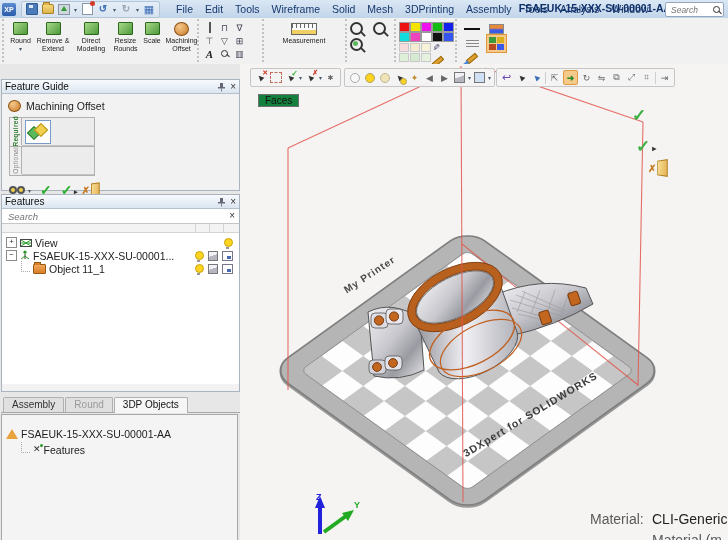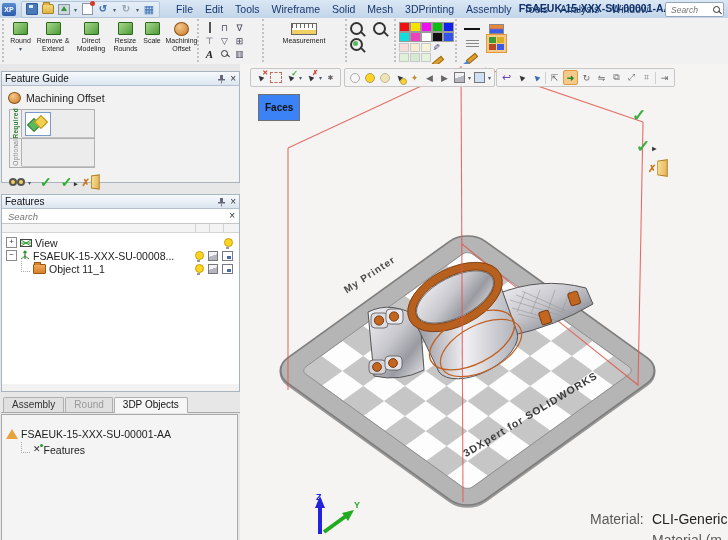--- a/index.html
+++ b/index.html
@@ -141,21 +141,21 @@
   .vti{width:13px;height:13px;display:flex;align-items:center;justify-content:center;font-size:9px;color:#666;position:relative;}
   .cursor{display:inline-block;transform:rotate(-135deg);color:#333;font-size:9px;line-height:9px;}
   .redx{position:absolute;right:-1px;top:-2px;color:#d23a2a;font-size:7px;font-weight:bold;}
   .greenfl{position:absolute;right:-1px;top:-2px;color:#2ab02a;font-size:8px;font-weight:bold;}
   .marquee{width:10px;height:9px;border:1px dashed #c06a5a;}
   .bulb-s{width:8px;height:8px;border-radius:50%;border:1px solid #b0a060;background:#ffd321;}
   .bulb-s.off{background:#f8f8f8;border-color:#aaa;}
   .bulb-s.dim{background:#eee4b8;border-color:#c0b890;}
   .vsep{width:1px;height:12px;background:#cfcfcf;}
   .vti.activeico{background:#f5c98a;border:1px solid #e09a40;border-radius:2px;color:#2a8a2a;font-weight:bold;}
-  .chip{position:absolute;background:#3b82f6;border:1px solid #707070;font-size:10px;padding:7px 6px;color:#111;font-weight:bold;}
+  .chip{position:absolute;background:#15803d;border:1px solid #707070;font-size:10px;padding:0 6px;color:#111;}
   .thk{position:absolute;background:#fff;border:1px solid #707070;display:flex;align-items:center;height:15px;font-size:9.5px;}
   .thk input{width:36px;border:none;outline:none;font-family:"Liberation Sans",sans-serif;font-size:9.5px;color:#111;background:transparent;}
   .spin{width:11px;height:15px;border-left:1px solid #909090;display:flex;flex-direction:column;}
   .spin span{flex:1;background:#e8e8e8;font-size:5px;line-height:6px;text-align:center;color:#444;border-bottom:1px solid #c8c8c8;}
   .plate{position:absolute;left:87px;top:166px;width:277px;height:277px;
     transform:scaleY(.72) rotate(45deg);background:#b5b5b5;border:2px solid #7e7e7e;border-radius:26px;
     box-shadow:2px 2px 0 #9a9a9a;}
   .checker{position:absolute;left:20px;top:20px;right:20px;bottom:20px;border:1px solid #8e8e8e;border-radius:8px;
     background:conic-gradient(#c6c6c6 25%,#fdfdfd 0 50%,#c6c6c6 0 75%,#fdfdfd 0);background-size:59px 59px;}
   .platelabel{position:absolute;font-weight:bold;color:#4a4a4a;letter-spacing:1px;white-space:nowrap;}
@@ -326,21 +326,21 @@
             <span></span>
             <span></span>
           </span>
         <span class="brush" style="top:0;"></span>
       </div>
     </div>
   </div>
 
   <div class="abs leftcol">
 
-    <div class="panel" style="top:7px;height:110px;">
+    <div class="panel" style="top:15px;height:110px;">
       <div class="ptitle">
         <span>Feature Guide</span>
         <span class="sp"></span>
         <svg class="pin" viewBox="0 0 9 10">
           <rect x="3" y="1" width="3" height="5" fill="#667"></rect>
             <rect x="1" y="5" width="7" height="1.5" fill="#667"></rect>
             <rect x="4.2" y="6.5" width="0.8" height="3" fill="#667"></rect>
         </svg>
         <span class="closex">×</span>
       </div>
@@ -412,21 +412,21 @@
               <span class="bulb"></span>
             </span>
         </div>
         <div class="trow">
           <span class="exp">−</span>
           <svg width="10" height="11" viewBox="0 0 10 11">
             <circle cx="5" cy="2.2" r="1.6" fill="#2a9a2a"></circle>
             <path d="M5,4 V9" stroke="#333" stroke-width="1"></path>
             <path d="M5,6 L1,9 M5,6 L9,9" stroke="#2a9a2a" stroke-width="1"></path>
           </svg>
-          <span class="tlabel">FSAEUK-15-XXX-SU-00008...</span>
+          <span class="tlabel">FSAEUK-15-XXX-SU-00001...</span>
           <span class="tright">
             <span class="bulb"></span>
             <span class="tcube"></span>
             <span class="twin"></span>
           </span>
         </div>
         <div class="trow">
           <span class="indent"></span>
           <span class="elbow"></span>
           <span class="tfolder"></span>

